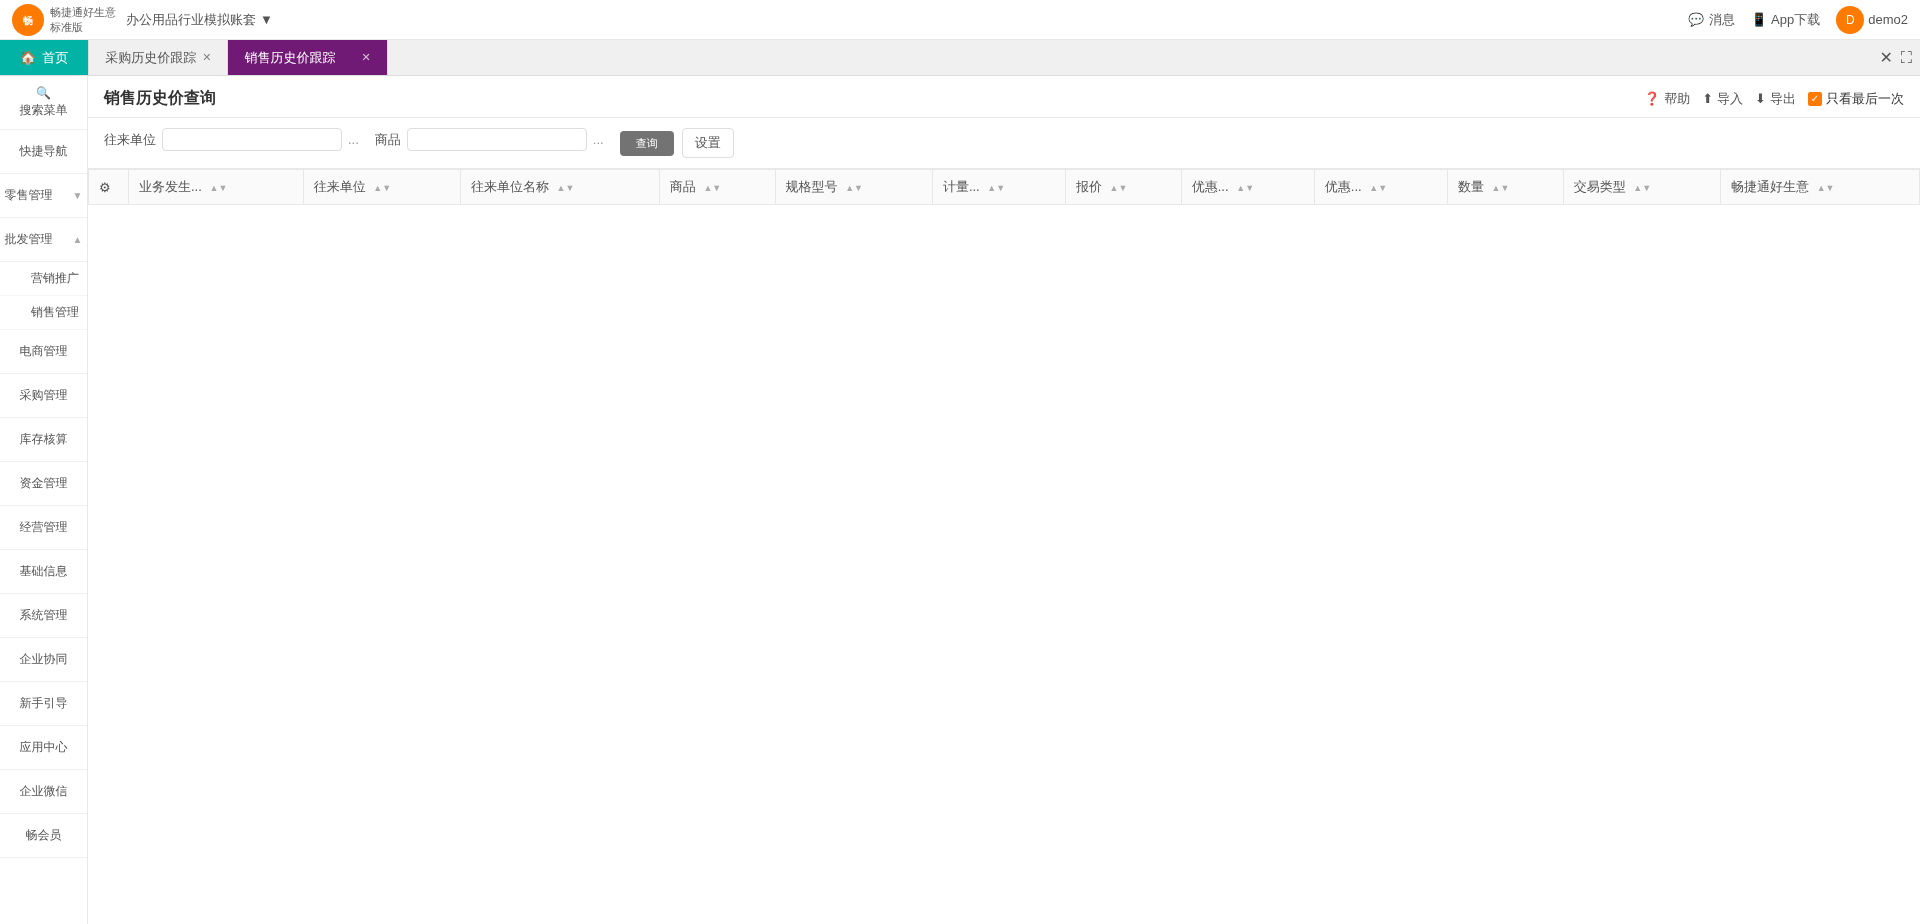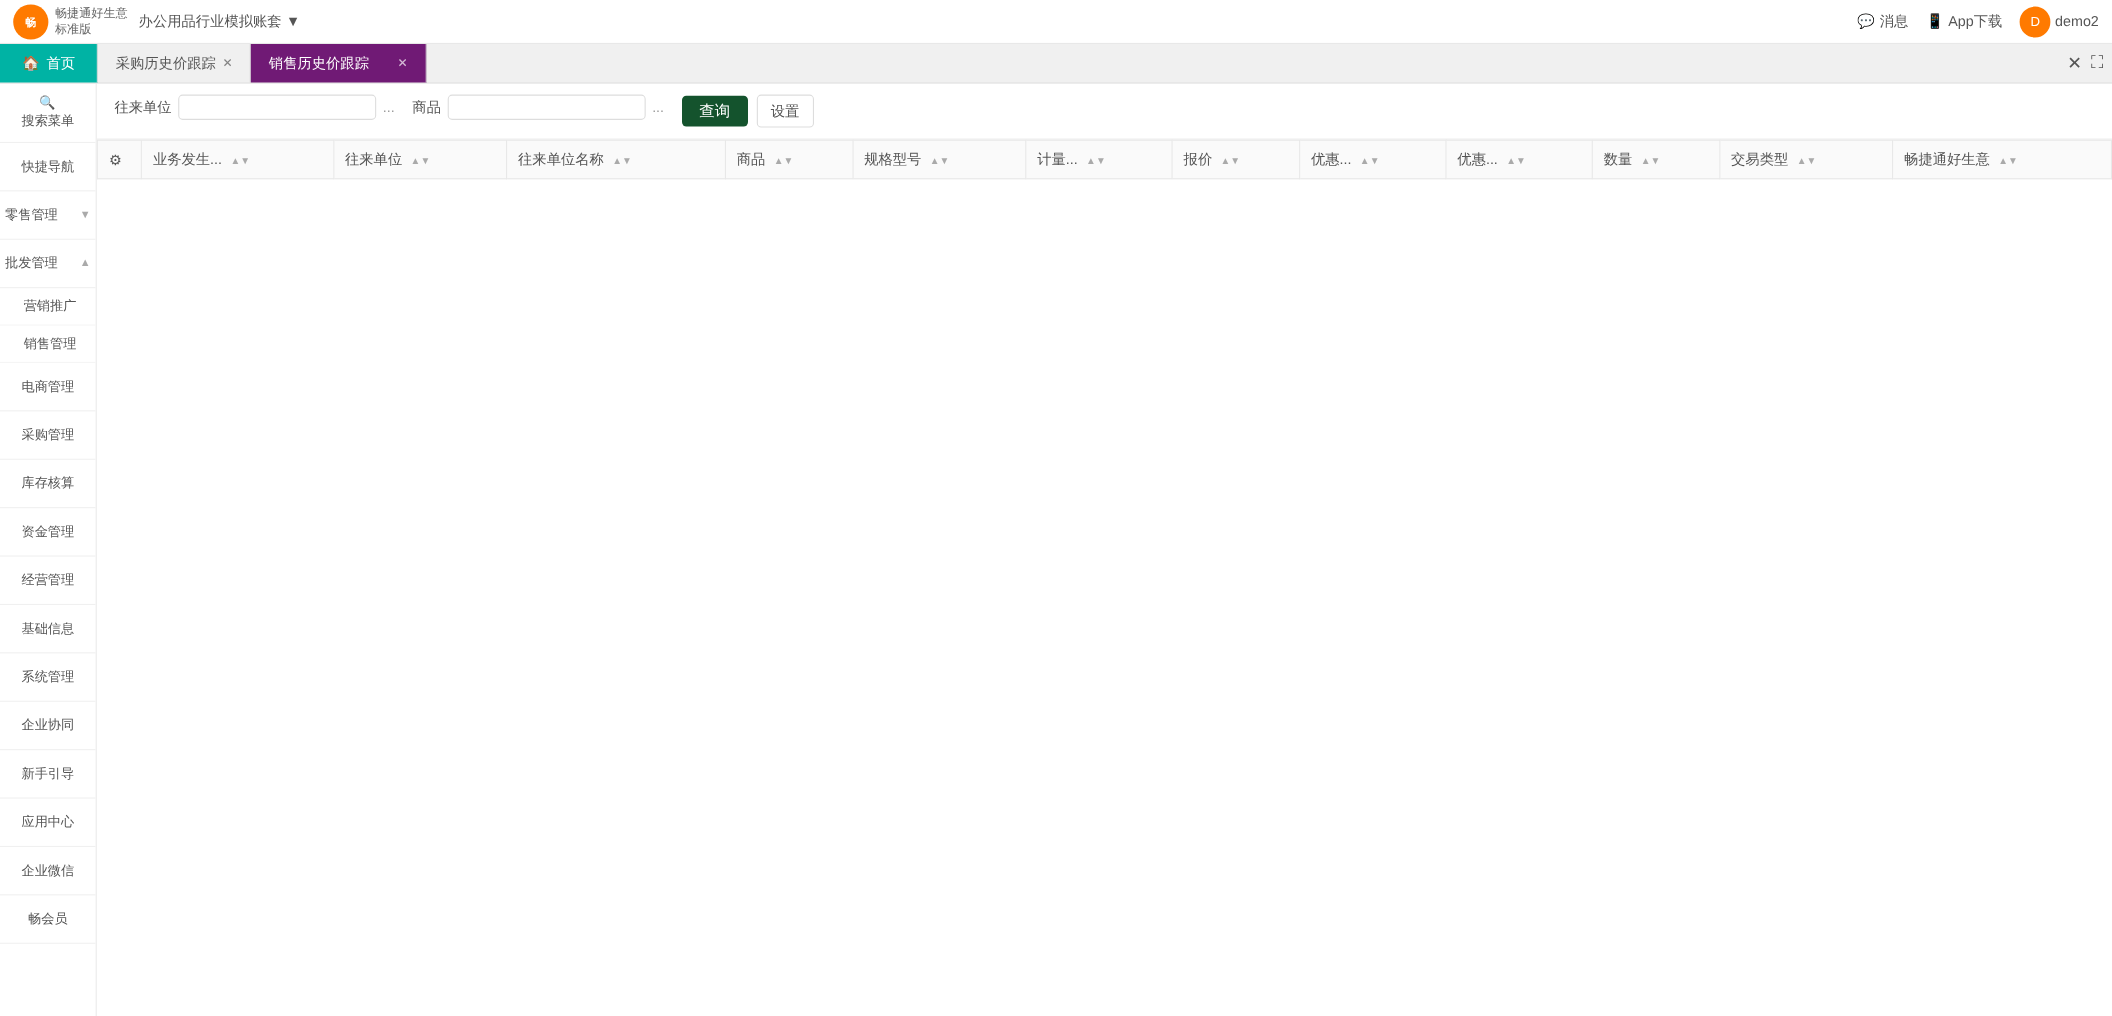--- a/index.html
+++ b/index.html
@@ -155,21 +155,21 @@
     }
     .sidebar-item .arrow { font-size: 10px; color: #aaa; }
 
     
     .sidebar-sub-item {
       padding: 8px 8px 8px 12px;
       font-size: 12px;
       color: #555;
       cursor: pointer;
       border-bottom: 1px solid #f5f5f5;
-      text-align: center;
+      text-align: right;
     }
 
     
     .content-area {
       flex: 1;
       display: flex;
       flex-direction: column;
       overflow: hidden;
       background: #fff;
     }
@@ -252,26 +252,26 @@
       width: 180px;
       outline: none;
       color: #333;
     }
     .ellipsis-btn {
       color: #999;
       cursor: pointer;
       font-size: 13px;
     }
     .query-btn {
-      background: #14532d;
+      background: #737373;
       color: white;
       border: none;
       border-radius: 4px;
       padding: 5px 16px;
-      font-size: 14px;
+      font-size: 11px;
       cursor: pointer;
     }
     .settings-btn {
       background: #fff;
       color: #555;
       border: 1px solid #ddd;
       border-radius: 4px;
       padding: 5px 12px;
       font-size: 13px;
       cursor: pointer;
@@ -437,20 +437,41 @@
     <div class="sidebar-item">
       <span>企业微信</span>
     </div>
     <div class="sidebar-item">
       <span>畅会员</span>
     </div>
   </div>
 
   <div class="content-area">
 
+    <div class="page-header">
+      <h2 class="page-title">销售历史价查询</h2>
+      <div class="page-header-actions">
+        <div class="header-btn">
+          <span>❓</span>
+          <span>帮助</span>
+        </div>
+        <div class="header-btn">
+          <span>⬆</span>
+          <span>导入</span>
+        </div>
+        <div class="header-btn">
+          <span>⬇</span>
+          <span>导出</span>
+        </div>
+        <div class="checkbox-wrapper">
+          <div class="checkbox-checked">✓</div>
+          <span>只看最后一次</span>
+        </div>
+      </div>
+    </div>
 
     <div style="padding: 10px 16px; background: #fff; border-bottom: 1px solid #e8e8e8; display: flex; align-items: flex-start; gap: 16px; flex-wrap: wrap;">
 
 
       <div class="filter-input-group">
         <span class="filter-label">往来单位</span>
         <input class="filter-input" type="text" style="">
         <span class="ellipsis-btn">...</span>
       </div>
 

